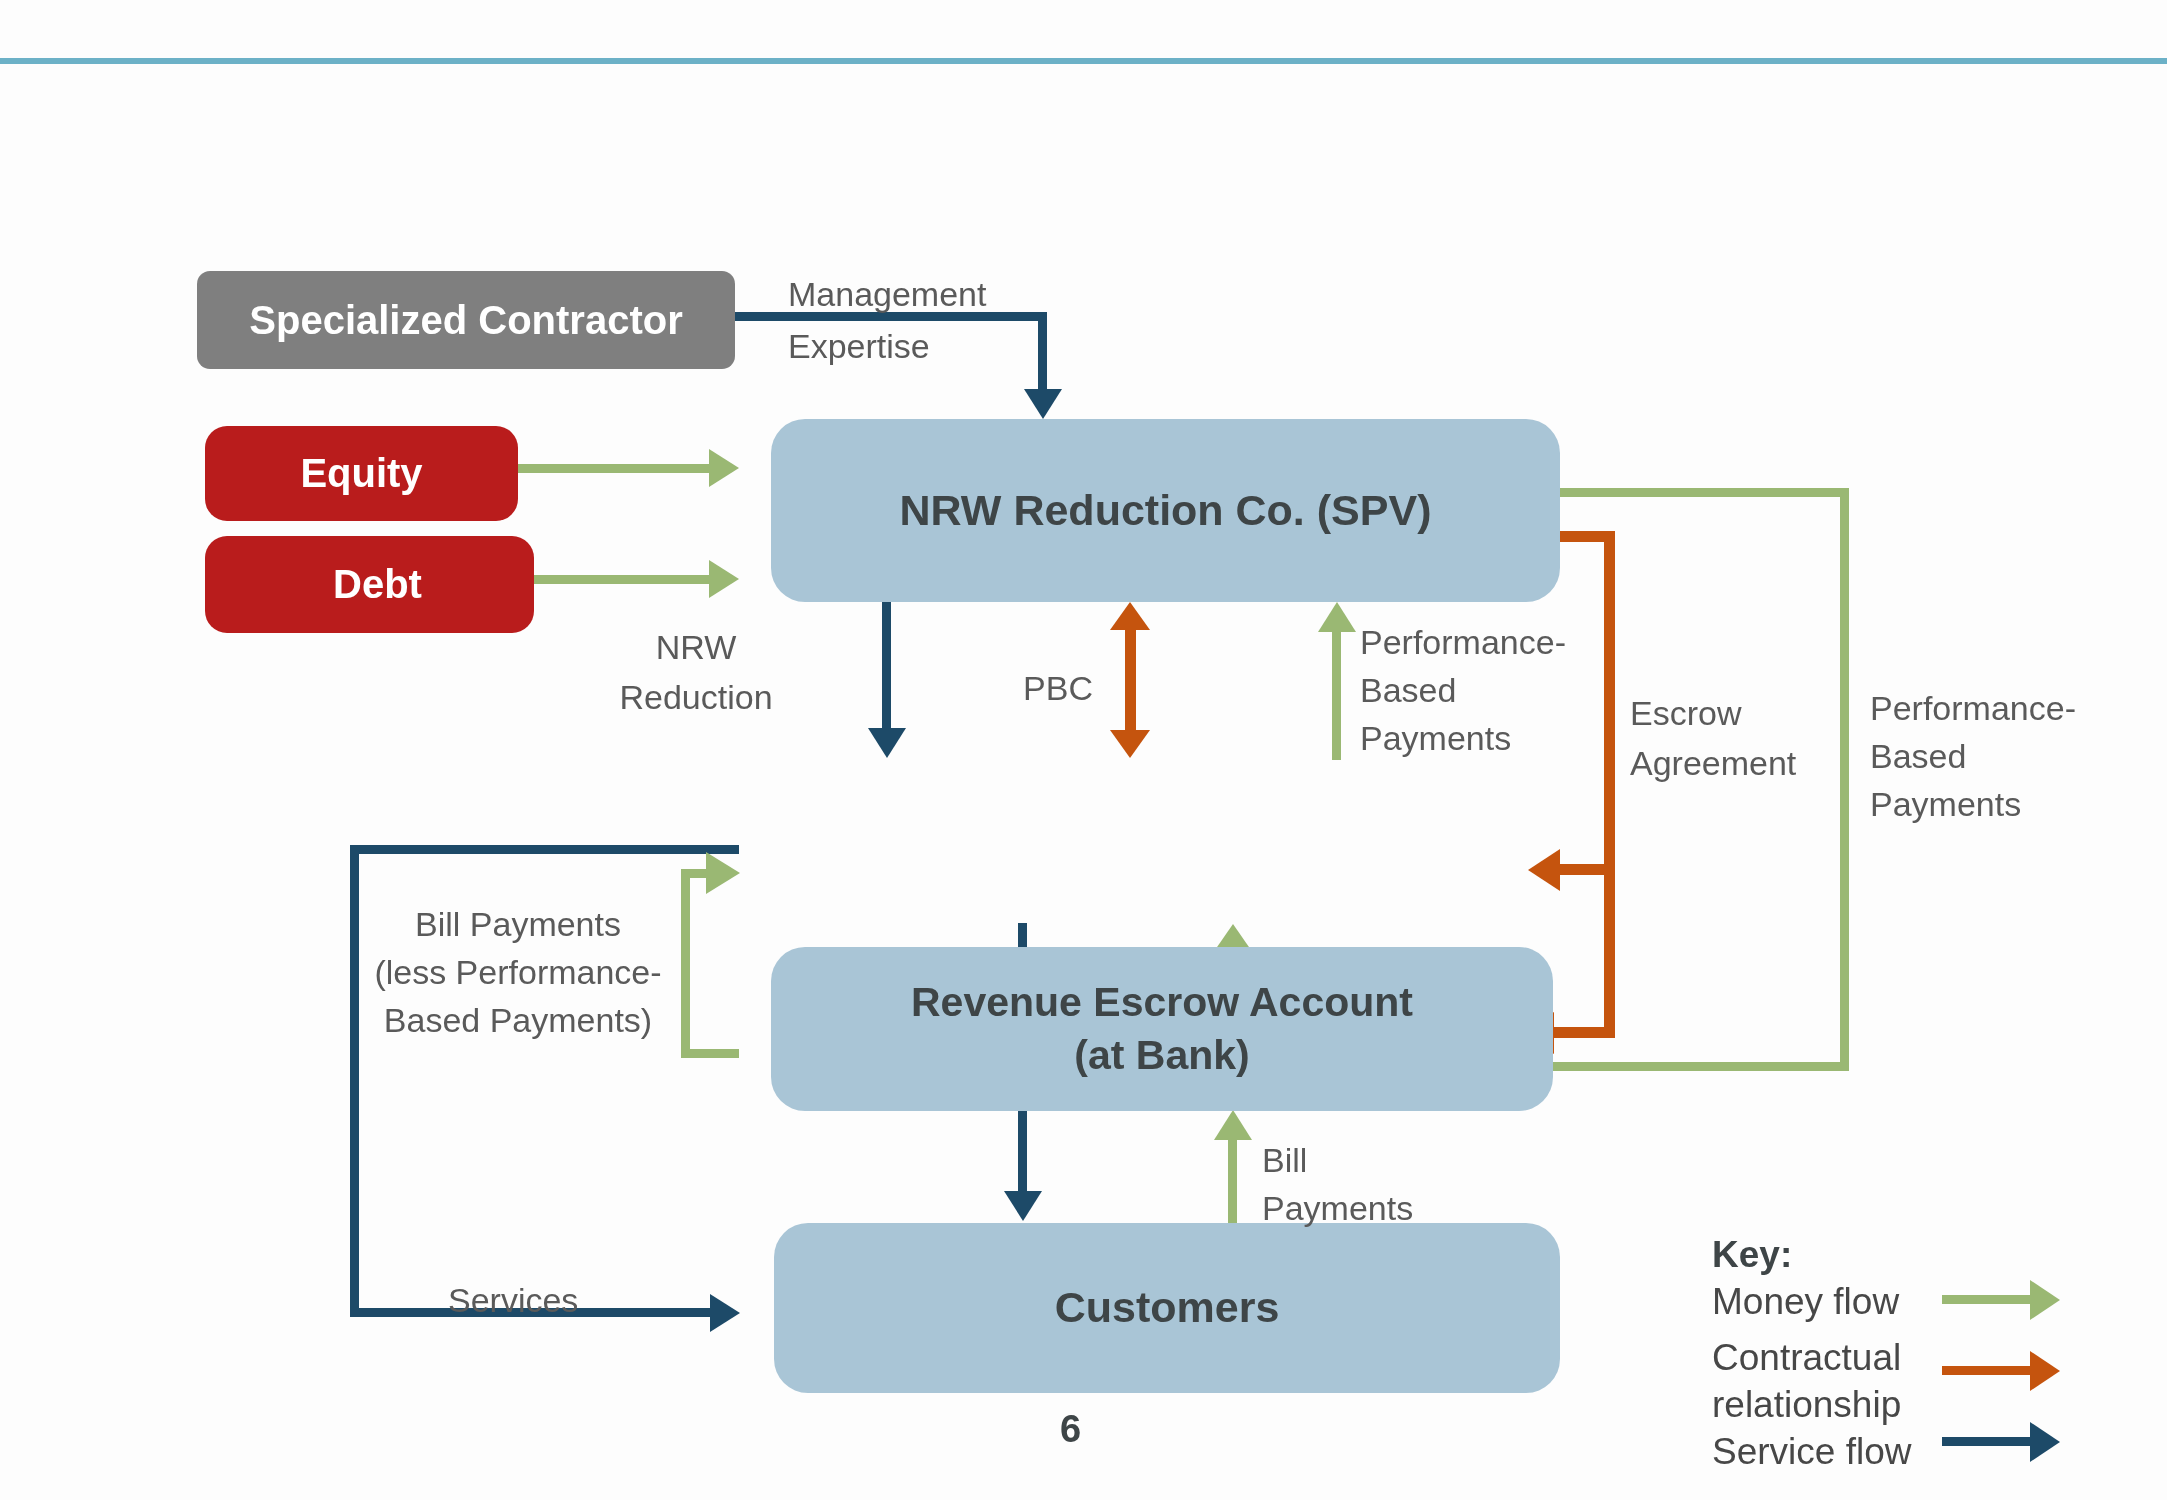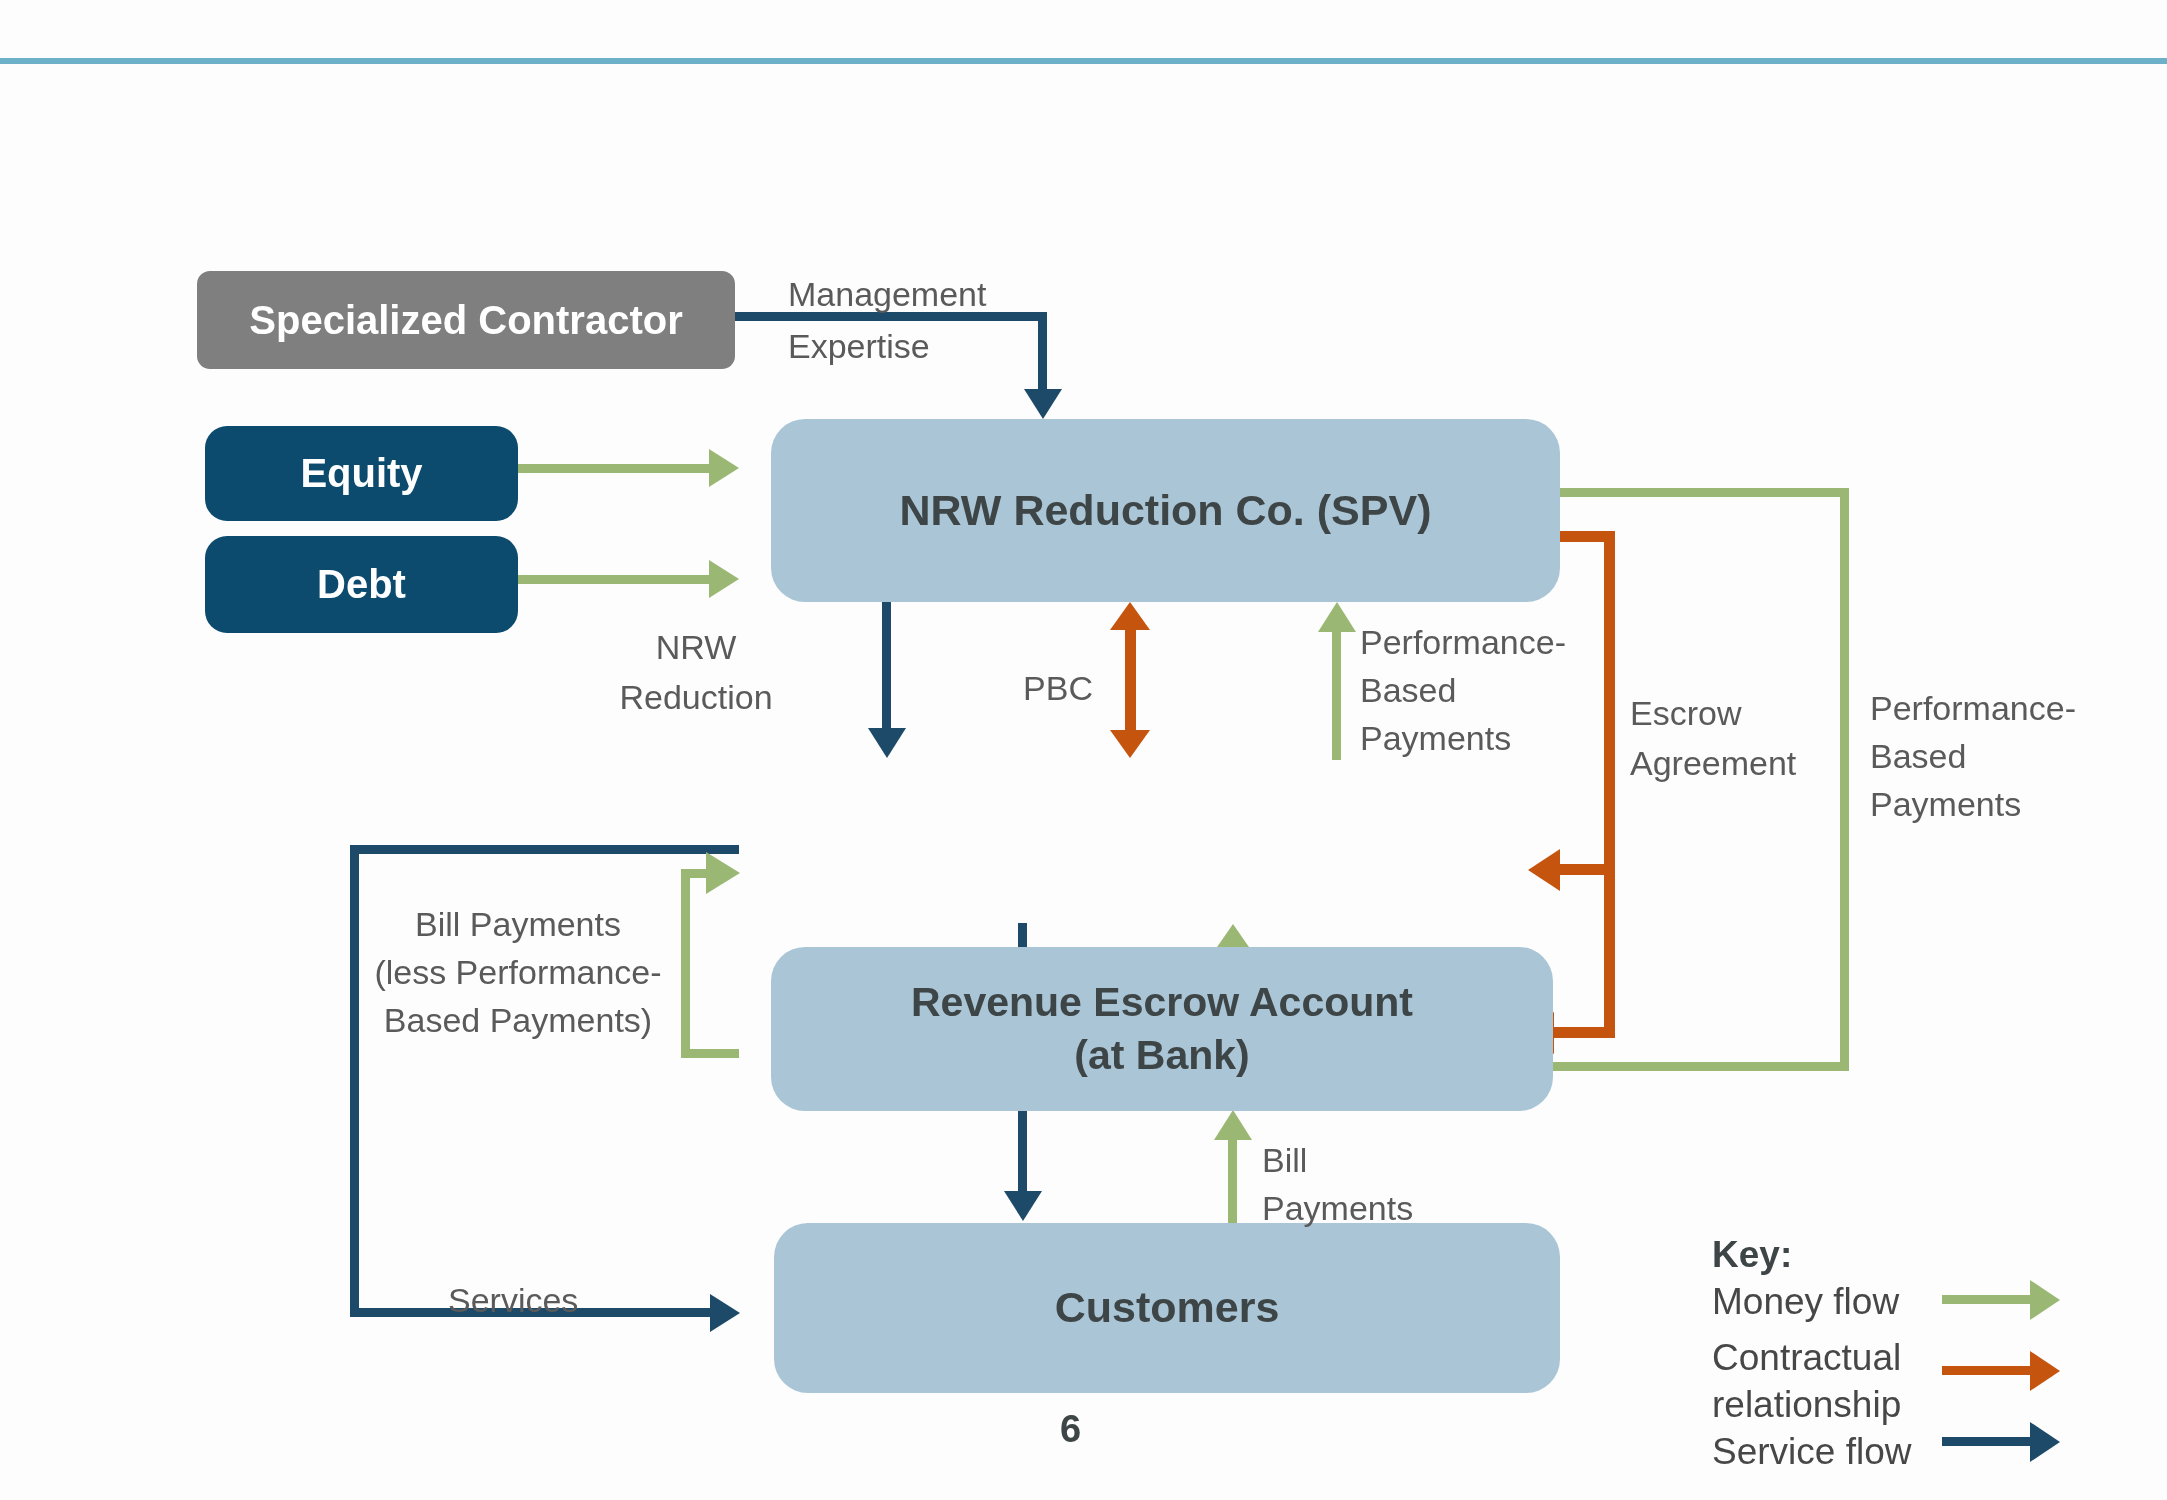--- a/index.html
+++ b/index.html
@@ -9,21 +9,21 @@
   }
   
   .header-accent{position:absolute;left:0;top:58px;width:2167px;height:6px;background:#6cb1c7;}
   .header{position:absolute;left:0;top:64px;width:2167px;height:158px;background:#0492c8;
           display:flex;align-items:center;}
   .title{color:#ffffff;font-size:60px;font-weight:bold;font-style:italic;padding-left:112px;letter-spacing:.5px;}
   
   .box{position:absolute;display:flex;align-items:center;justify-content:center;
        text-align:center;font-weight:bold;white-space:pre-line;}
   .box-gray{background:#7f7f7f;color:#ffffff;border-radius:13px;font-size:40px;}
-  .box-green{background:#0c4a6e;color:#ffffff;border-radius:22px;font-size:40px;}
+  .box-green{background:#b91c1c;color:#ffffff;border-radius:22px;font-size:40px;}
   .box-blue{background:#a9c5d6;color:#3e4547;border-radius:34px;font-size:43px;line-height:1.3;margin-left:32px;}
   
   .c-navy{--c:#1d4a68;}
   .c-green{--c:#9ab873;}
   .c-orange{--c:#c5540e;}
   .ln{position:absolute;background:var(--c);}
   .ah{position:absolute;width:0;height:0;}
   .ah-down{border-left:19px solid transparent;border-right:19px solid transparent;border-top:30px solid var(--c);}
   .ah-up{border-left:19px solid transparent;border-right:19px solid transparent;border-bottom:30px solid var(--c);}
   .ah-right{border-top:19px solid transparent;border-bottom:19px solid transparent;border-left:30px solid var(--c);}
@@ -96,21 +96,21 @@
   <div class="ln c-orange" style="left:1604px;top:531px;width:11px;height:507px;"></div>
   <div class="ln c-orange" style="left:1560px;top:531px;width:55px;height:11px;"></div>
   <div class="ah ah-left c-orange" style="left:1528px;top:516px;"></div>
   <div class="ln c-orange" style="left:1560px;top:864px;width:55px;height:11px;"></div>
   <div class="ah ah-left c-orange" style="left:1528px;top:849px;"></div>
   <div class="ln c-orange" style="left:1554px;top:1027px;width:61px;height:11px;"></div>
   <div class="ah ah-left c-orange" style="left:1522px;top:1012px;"></div>
 
   <div class="box box-gray" style="left:197px;top:271px;width:538px;height:98px;">Specialized Contractor</div>
   <div class="box box-green" style="left:205px;top:426px;width:313px;height:95px;">Equity</div>
-  <div class="box box-green" style="left:205px;top:536px;width:313px;height:97px;">Debt</div>
+  <div class="box box-green" style="left:205px;top:536px;width:313px;height:97px;padding-left:16px;">Debt</div>
   <div class="box box-blue" style="left:739px;top:419px;width:789px;height:183px;">NRW Reduction Co. (SPV)</div>
   <div class="box box-blue" style="left:739px;top:947px;width:782px;height:164px;font-size:41px;">Revenue Escrow Account
 (at Bank)</div>
   <div class="box box-blue" style="left:742px;top:1223px;width:786px;height:170px;">Customers</div>
 
   <div class="flow-label" style="left:788px;top:268px;line-height:52px;">Management
 Expertise</div>
   <div class="flow-label ta-r" style="left:546px;top:622px;width:300px;line-height:50px;">NRW
 Reduction</div>
   <div class="flow-label ta-r" style="left:1008px;top:664px;width:100px;">PBC</div>

